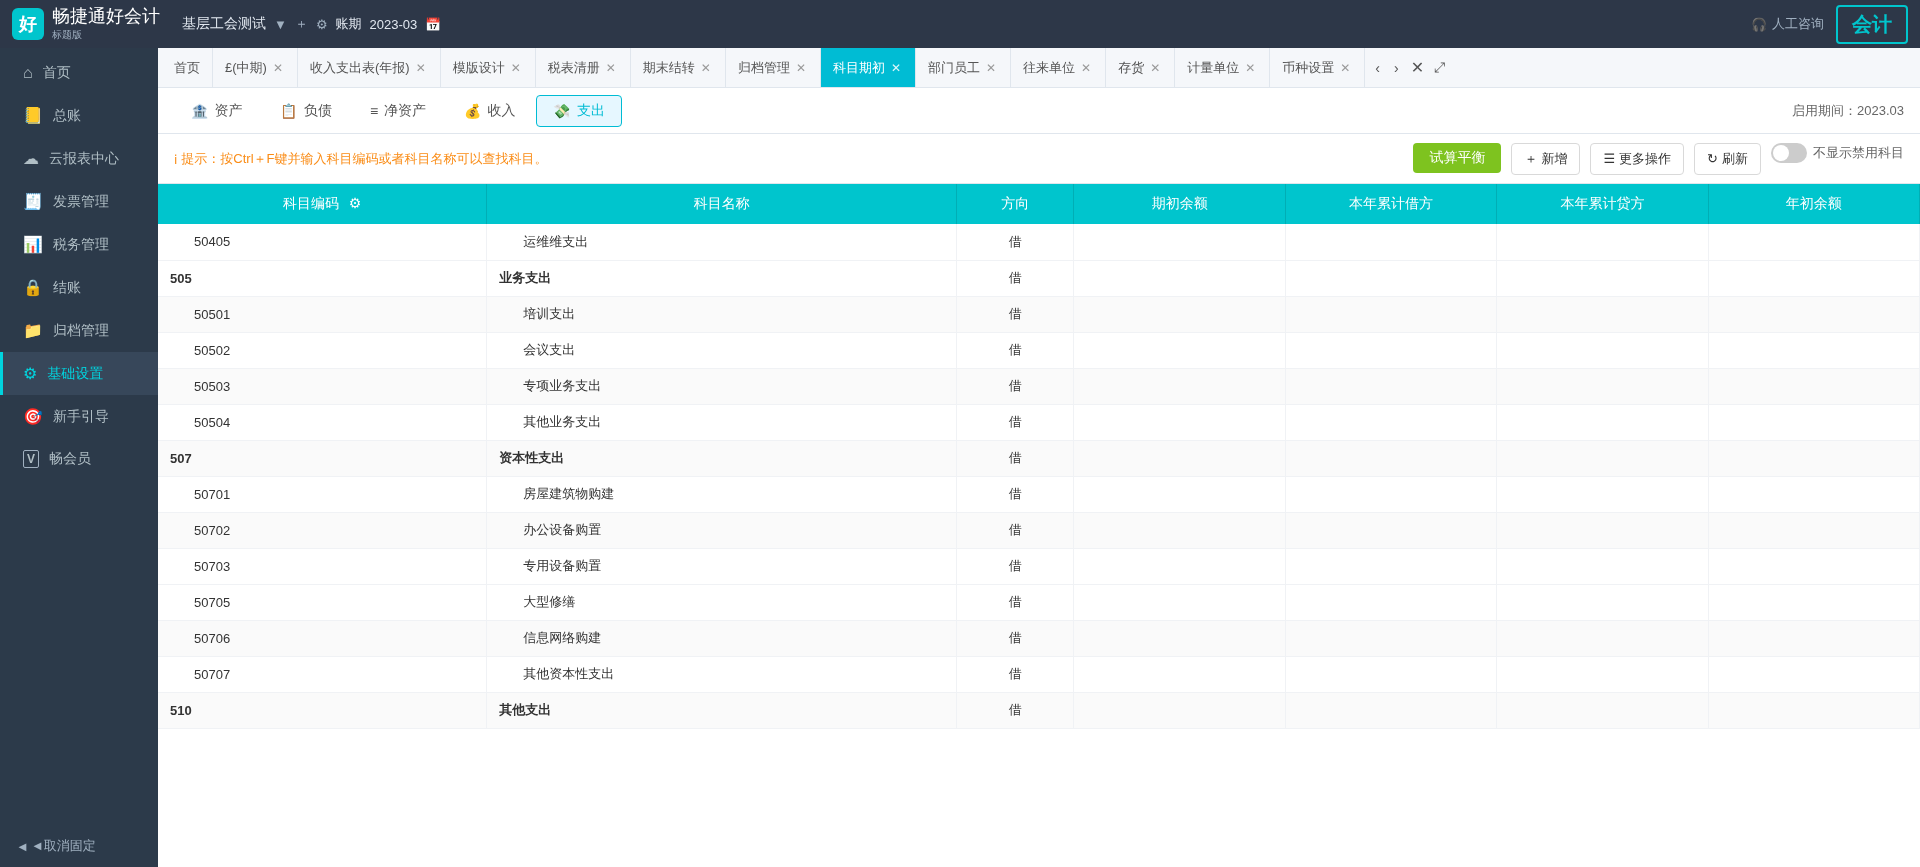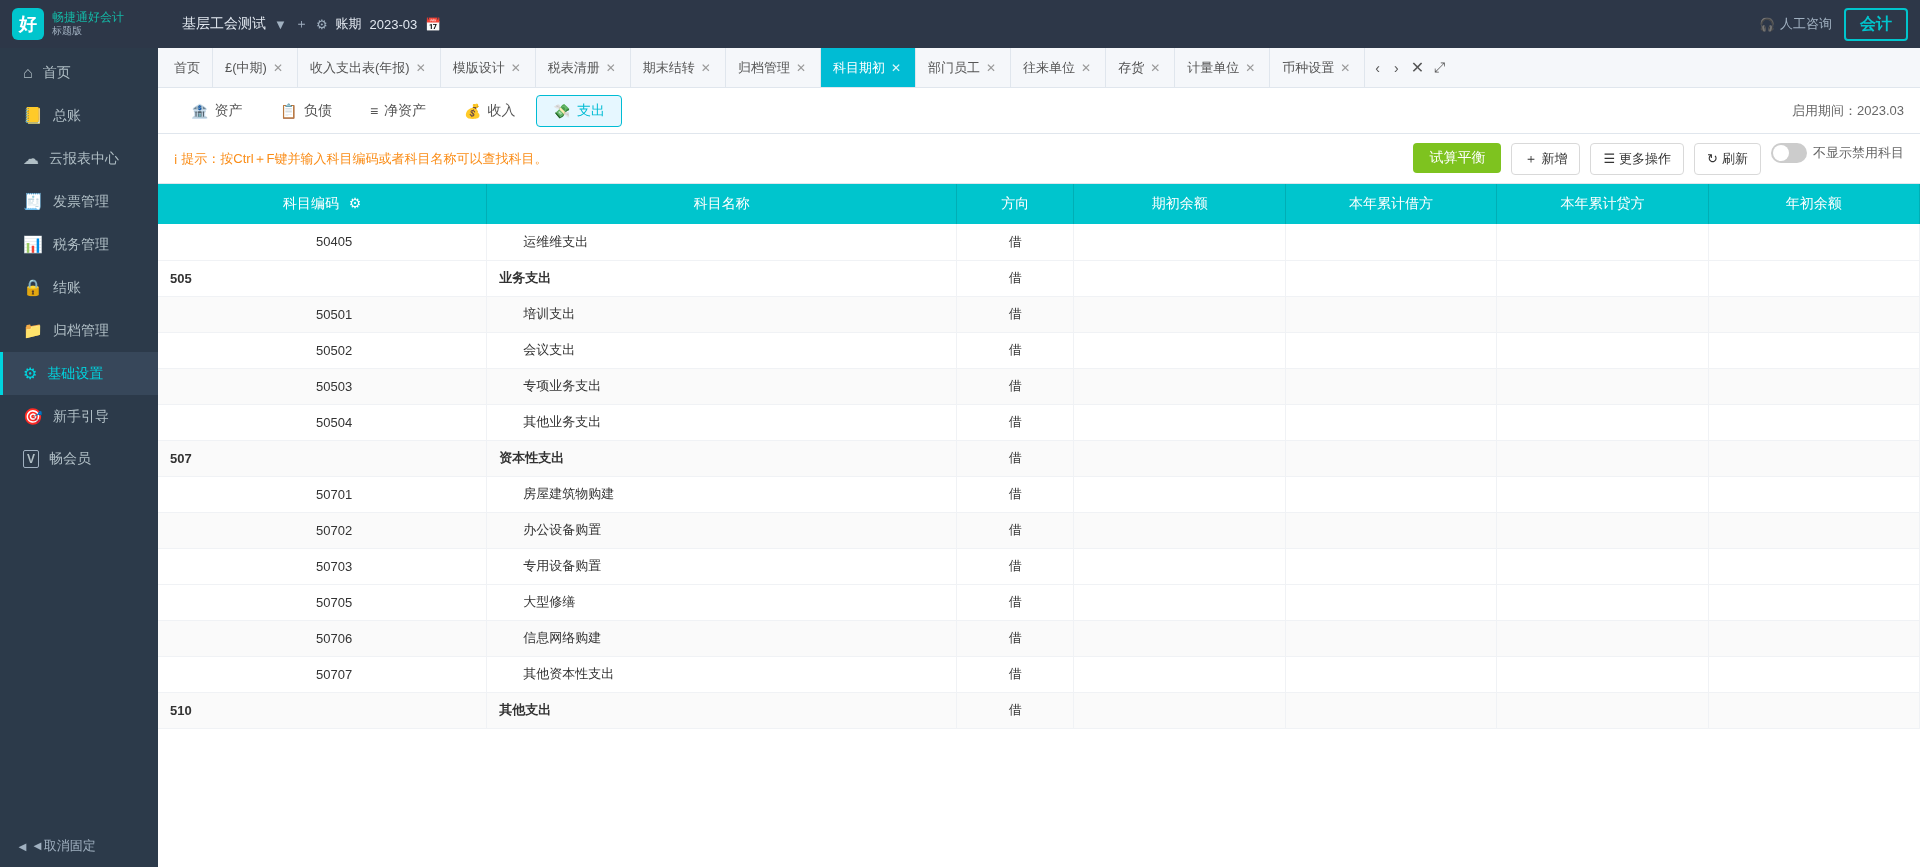--- a/index.html
+++ b/index.html
@@ -20,21 +20,21 @@
       width: 158px;
       gap: 8px;
     }
     .logo-icon {
       width: 32px; height: 32px;
       background: #00c5cd;
       border-radius: 6px;
       display: flex; align-items: center; justify-content: center;
       font-size: 18px; color: #fff; font-weight: bold;
     }
-    .logo-text { font-size: 12px; color: #14b8a6; line-height: 1.2; }
+    .logo-text { font-size: 18px; color: #ffffff; line-height: 1.2; }
     .logo-sub { font-size: 10px; color: #a0b0c0; }
     .header-center {
       flex: 1;
       display: flex;
       align-items: center;
       gap: 8px;
       padding-left: 12px;
     }
     .company-name {
       font-size: 14px; color: #e2e8f0;
@@ -48,21 +48,21 @@
     .help-btn {
       display: flex; align-items: center; gap: 4px;
       color: #a0b0c0; cursor: pointer; font-size: 13px;
     }
     .account-btn {
       border: 2px solid #00c5cd;
       color: #00c5cd;
       padding: 4px 14px;
       border-radius: 4px;
       cursor: pointer;
-      font-size: 16px;
+      font-size: 20px;
       font-weight: bold;
       background: transparent;
     }
 
     
     .layout { display: flex; height: 819px; }
     .sidebar {
       width: 158px;
       background: #2c3a4a;
       display: flex;
@@ -267,21 +267,21 @@
     .col-debit { width: 180px; }
     .col-credit { width: 180px; }
     .col-year { width: 180px; }
 
     
     .table-container::-webkit-scrollbar { width: 8px; }
     .table-container::-webkit-scrollbar-track { background: #f1f1f1; }
     .table-container::-webkit-scrollbar-thumb { background: #c1c1c1; border-radius: 4px; }
 
     
-    .indent-1 { padding-left: 36px !important; text-align: center; }
+    .indent-1 { padding-left: 36px !important; text-align: left; }
     .indent-0 { padding-left: 12px !important; text-align: left !important; }
   </style>
 </head>
 <body>
 
 <div class="top-header">
   <div class="logo-area">
     <div class="logo-icon">好</div>
     <div>
       <div class="logo-text">畅捷通好会计</div>

